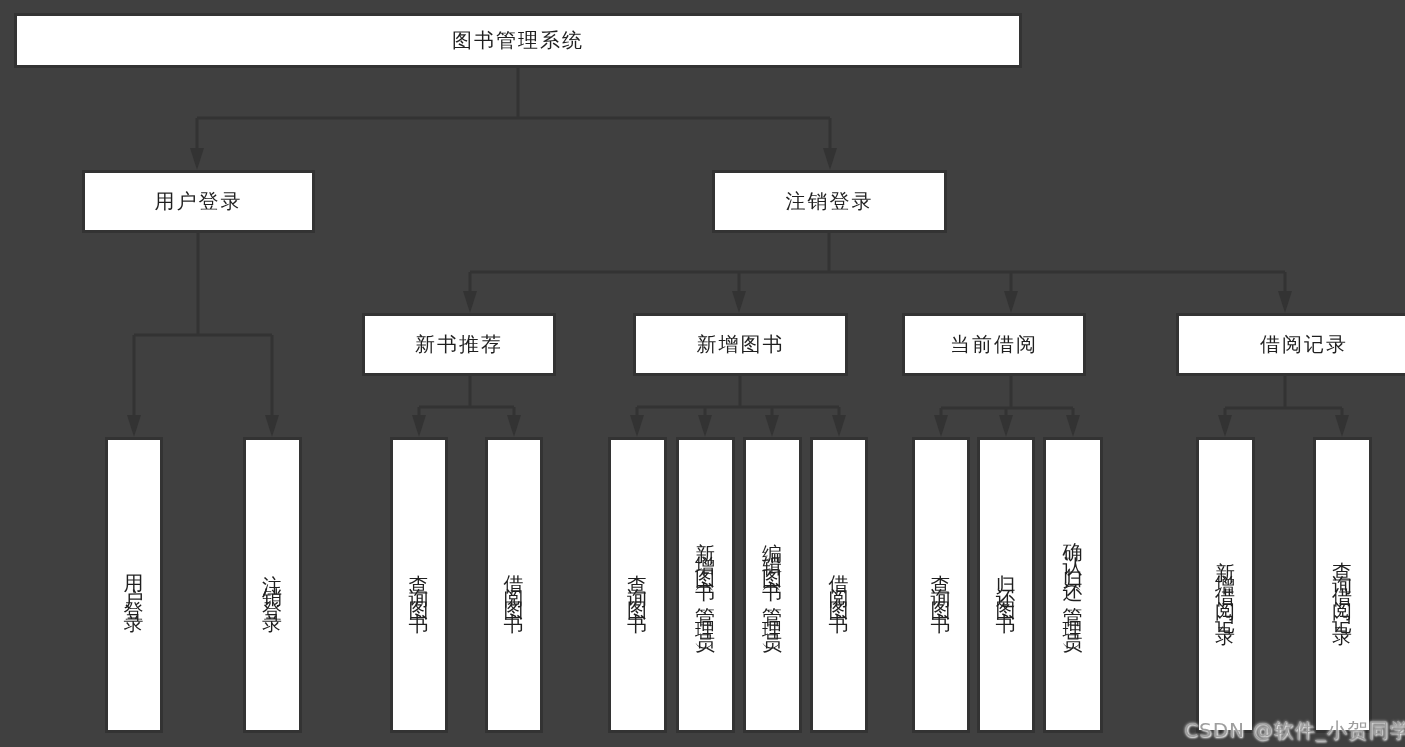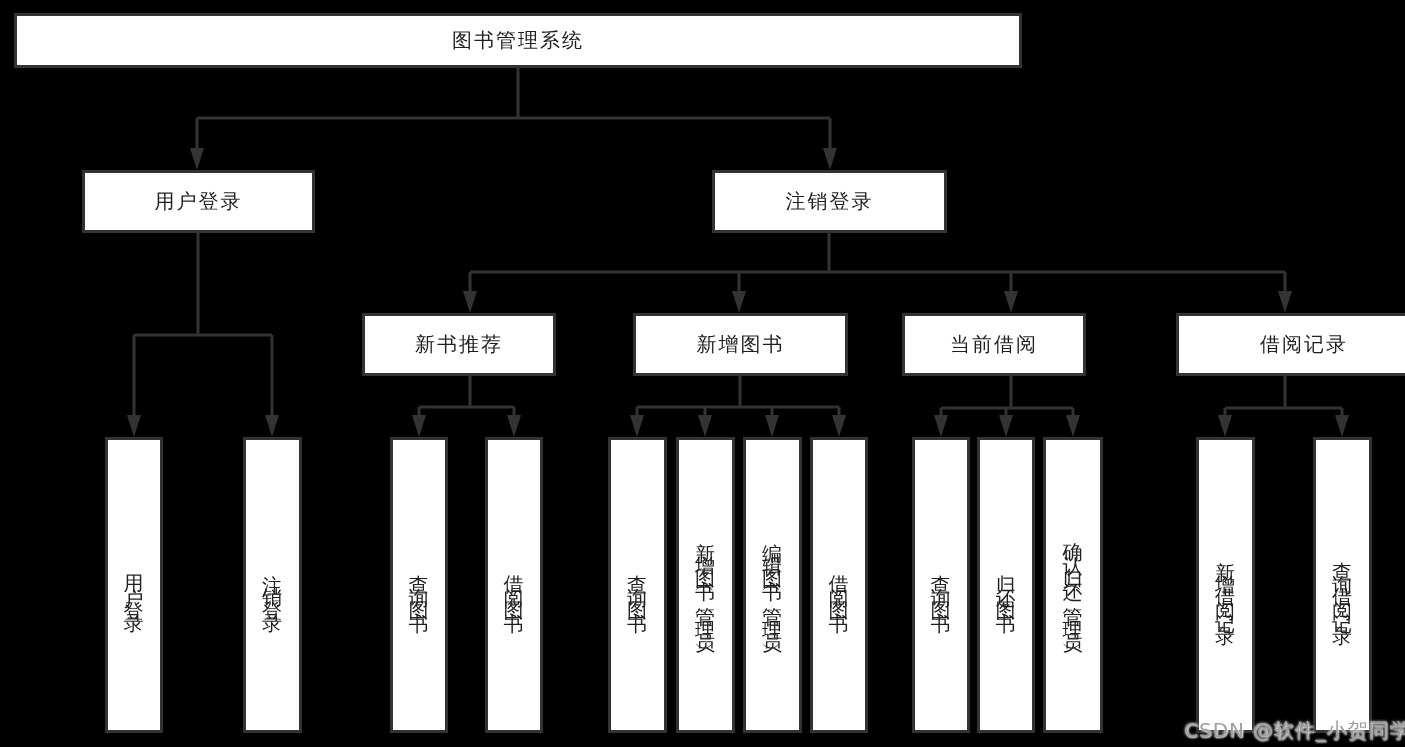--- a/index.html
+++ b/index.html
@@ -4,21 +4,21 @@
 <style>
   html, body {
     margin: 0;
     padding: 0;
     background: #ffffff;
   }
   #stage {
     position: relative;
     width: 1405px;
     height: 747px;
-    background: #000000;
+    background: #404040;
     font-family: "DejaVu Sans", "Liberation Sans", sans-serif;
     overflow: hidden;
   }
   #connectors {
     position: absolute;
     left: 0;
     top: 0;
     width: 1405px;
     height: 747px;
     z-index: 1;

